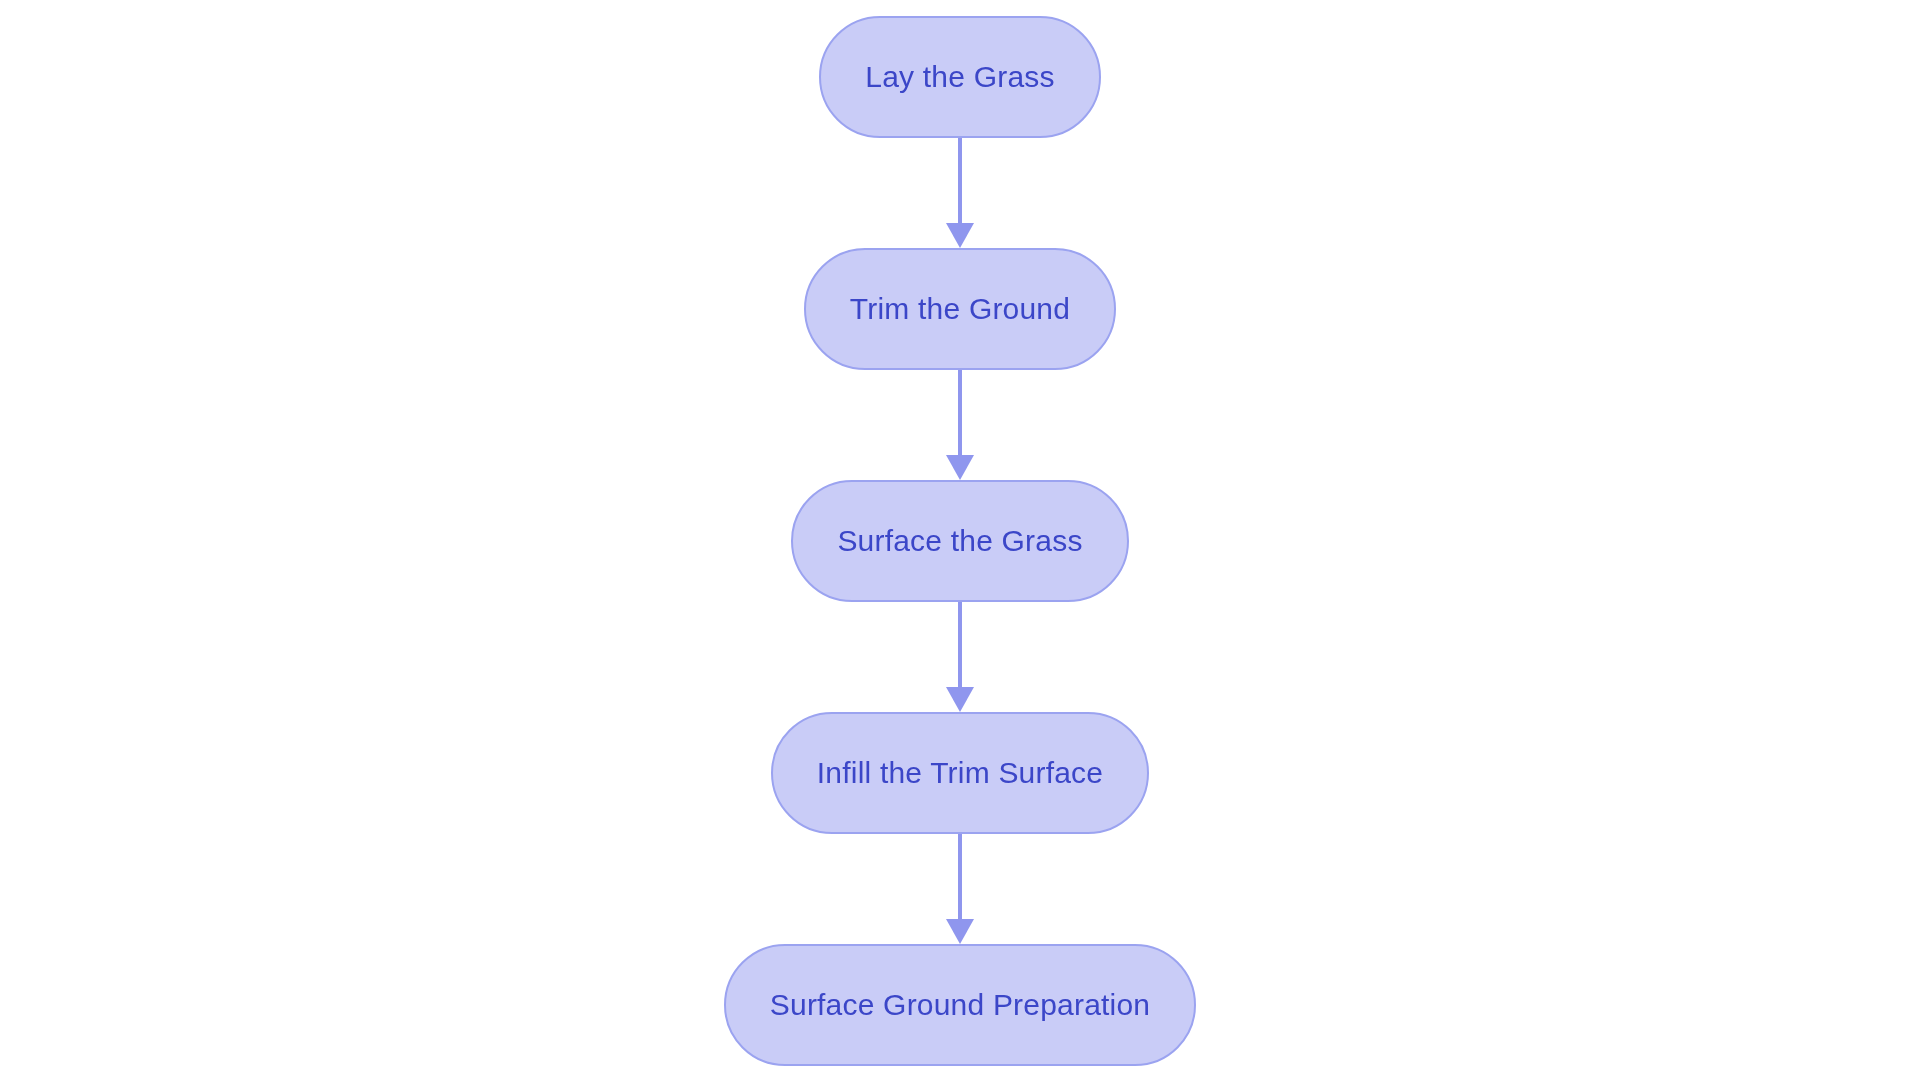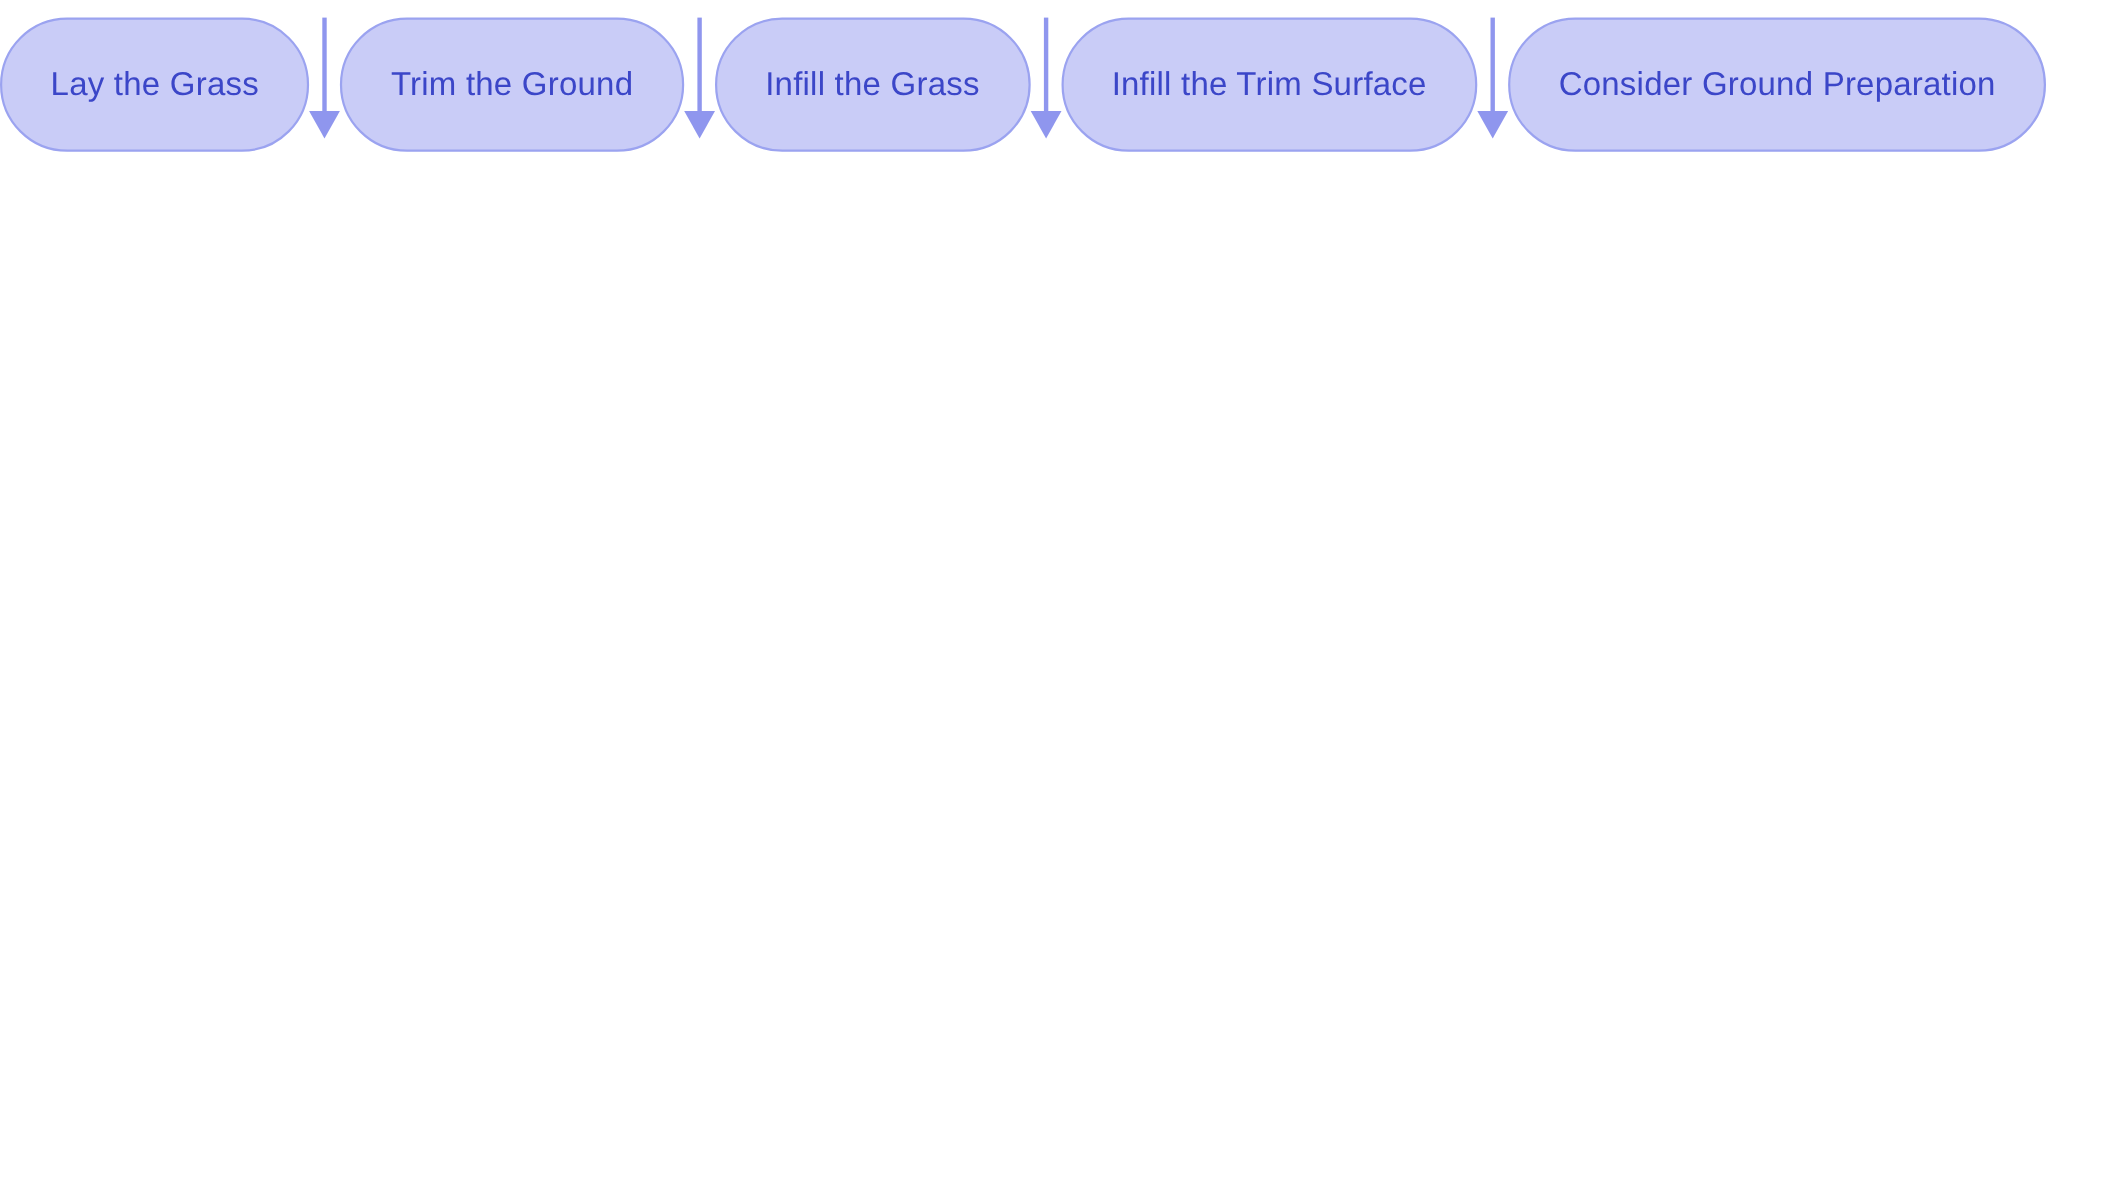--- a/index.html
+++ b/index.html
@@ -13,22 +13,22 @@
     font-family: "Liberation Sans", sans-serif;
     overflow: hidden;
   }
   .canvas {
     position: relative;
     width: 1920px;
     height: 1083px;
     box-sizing: border-box;
     padding-top: 16px;
     display: flex;
-    flex-direction: row;
-    align-items: flex-start;
+    flex-direction: column;
+    align-items: center;
   }
   .node {
     flex: 0 0 auto;
     height: 122px;
     box-sizing: border-box;
     padding: 0 44px;
     border-radius: 61px;
     background: var(--node-fill, #c9ccf7);
     border: 2px solid var(--node-border, #9ba3f0);
     display: flex;
@@ -79,34 +79,34 @@
   <div class="node">
     <span class="node-label">Trim the Ground</span>
   </div>
 
   <div class="connector">
     <div class="connector-line"></div>
     <div class="connector-head"></div>
   </div>
 
   <div class="node">
-    <span class="node-label">Infill the Grass</span>
+    <span class="node-label">Surface the Grass</span>
   </div>
 
   <div class="connector">
     <div class="connector-line"></div>
     <div class="connector-head"></div>
   </div>
 
   <div class="node">
     <span class="node-label">Infill the Trim Surface</span>
   </div>
 
   <div class="connector">
     <div class="connector-line"></div>
     <div class="connector-head"></div>
   </div>
 
   <div class="node">
-    <span class="node-label">Consider Ground Preparation</span>
+    <span class="node-label">Surface Ground Preparation</span>
   </div>
 
 </div>
 
 </body></html>

